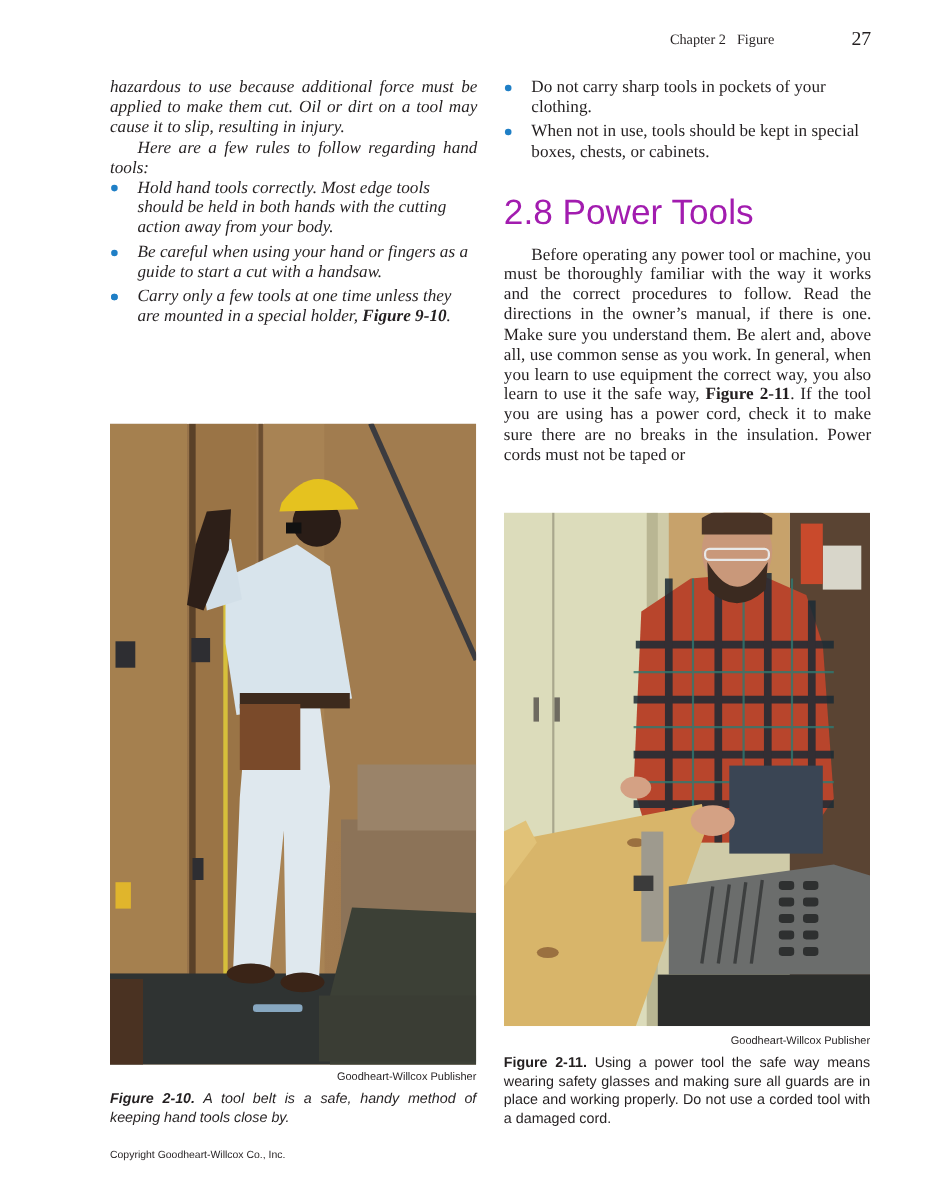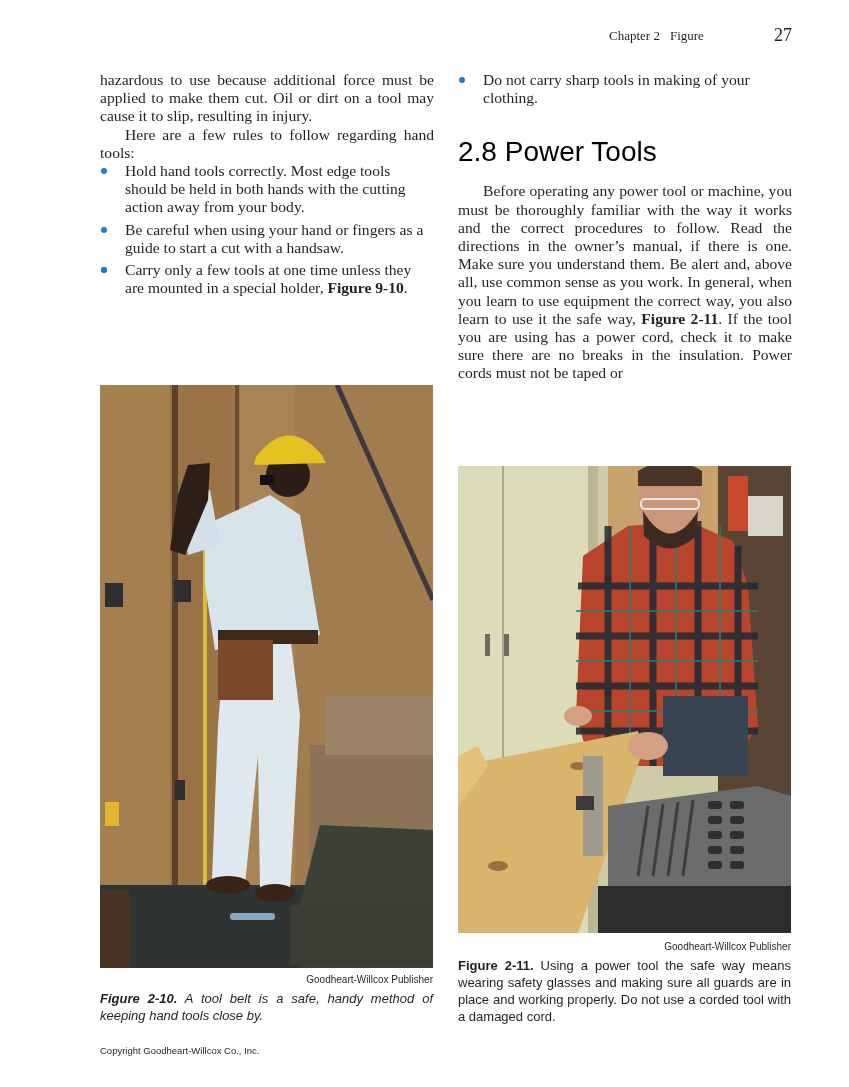--- a/index.html
+++ b/index.html
@@ -5,31 +5,31 @@
     html, body { margin: 0; padding: 0; background: #ffffff; }
     body { width: 849px; height: 1087px; position: relative; overflow: hidden; color: #231f20; }
     .serif { font-family: "Liberation Serif", "DejaVu Serif", serif; }
     .sans { font-family: "Liberation Sans", "DejaVu Sans", sans-serif; }
 
     .running-head { position: absolute; top: 28px; left: 609px; font-size: 13px; }
     .running-head .gap { display: inline-block; width: 10px; }
     .page-num { position: absolute; top: 25px; left: 774px; font-size: 18px; }
 
     .col { position: absolute; font-size: 15.6px; line-height: 18.2px; }
-    .col-left { left: 100px; top: 71px; width: 334px; }
+    .col-left { left: 100px; top: 71px; width: 334px; font-style: italic; }
     .col-right { left: 458px; top: 71px; width: 334px; }
 
     p.j { margin: 0; text-align: justify; text-align-last: left; }
     p.indent { text-indent: 25px; }
     ul.bul { list-style: none; margin: 0; padding: 0; }
     ul.bul li { position: relative; padding-left: 25px; margin: 0 0 4px 0; }
     ul.bul li .dot { position: absolute; left: 1px; top: 6px; width: 6px; height: 6px; border-radius: 50%; background: #1f7fc6; }
     b { font-weight: bold; }
 
-    .section-title { color: #000000; font-size: 28px; line-height: 32px; margin: 29px 0 14px 0; font-weight: normal; }
+    .section-title { color: #a21caf; font-size: 32px; line-height: 32px; margin: 29px 0 14px 0; font-weight: normal; }
 
     .figure-photo { position: absolute; overflow: hidden; }
     .fig10 { left: 100px; top: 385px; width: 333px; height: 583px; }
     .fig11 { left: 458px; top: 466px; width: 333px; height: 467px; }
 
     .credit { position: absolute; font-size: 10px; text-align: right; color: #231f20; }
     .credit10 { left: 100px; top: 974px; width: 333px; }
     .credit11 { left: 458px; top: 941px; width: 333px; }
 
     .caption { position: absolute; font-size: 13px; line-height: 17px; text-align: justify; text-align-last: left; }
@@ -52,21 +52,22 @@
   <ul class="bul">
     <li><span class="dot"></span><span>Hold hand tools correctly. Most edge tools should be held in both hands with the cutting action away from your body.</span></li>
     <li><span class="dot"></span><span>Be careful when using your hand or fingers as a guide to start a cut with a handsaw.</span></li>
     <li><span class="dot"></span></li>
     <li><span class="dot"></span><span>Carry only a few tools at one time unless they are mounted in a special holder, </span><b>Figure 9-10</b><span>.</span></li>
   </ul>
 </div>
 
 <div class="col col-right serif">
   <ul class="bul">
-    <li><span class="dot"></span><span>Do not carry sharp tools in making of your clothing.</span></li>
+    <li><span class="dot"></span><span>Do not carry sharp tools in pockets of your clothing.</span></li>
+    <li><span class="dot"></span><span>When not in use, tools should be kept in special boxes, chests, or cabinets.</span></li>
   </ul>
   <h2 class="section-title sans">2.8 Power Tools</h2>
   <p class="j indent"><span>Before operating any power tool or machine, you must be thoroughly familiar with the way it works and the correct procedures to follow. Read the directions in the owner’s manual, if there is one. Make sure you understand them. Be alert and, above all, use common sense as you work. In general, when you learn to use equipment the correct way, you also learn to use it the safe way, </span><b>Figure 2-11</b><span>. If the tool you are using has a power cord, check it to make sure there are no breaks in the insulation. Power cords must not be taped or</span></p>
 </div>
 
 <div class="figure-photo fig10">
   <svg width="333" height="583" viewBox="0 0 333 583" xmlns="http://www.w3.org/2000/svg">
     <defs>
       <linearGradient id="wall10" x1="0" x2="1" y1="0" y2="0">
         <stop offset="0" stop-color="#8d6a43"></stop>

